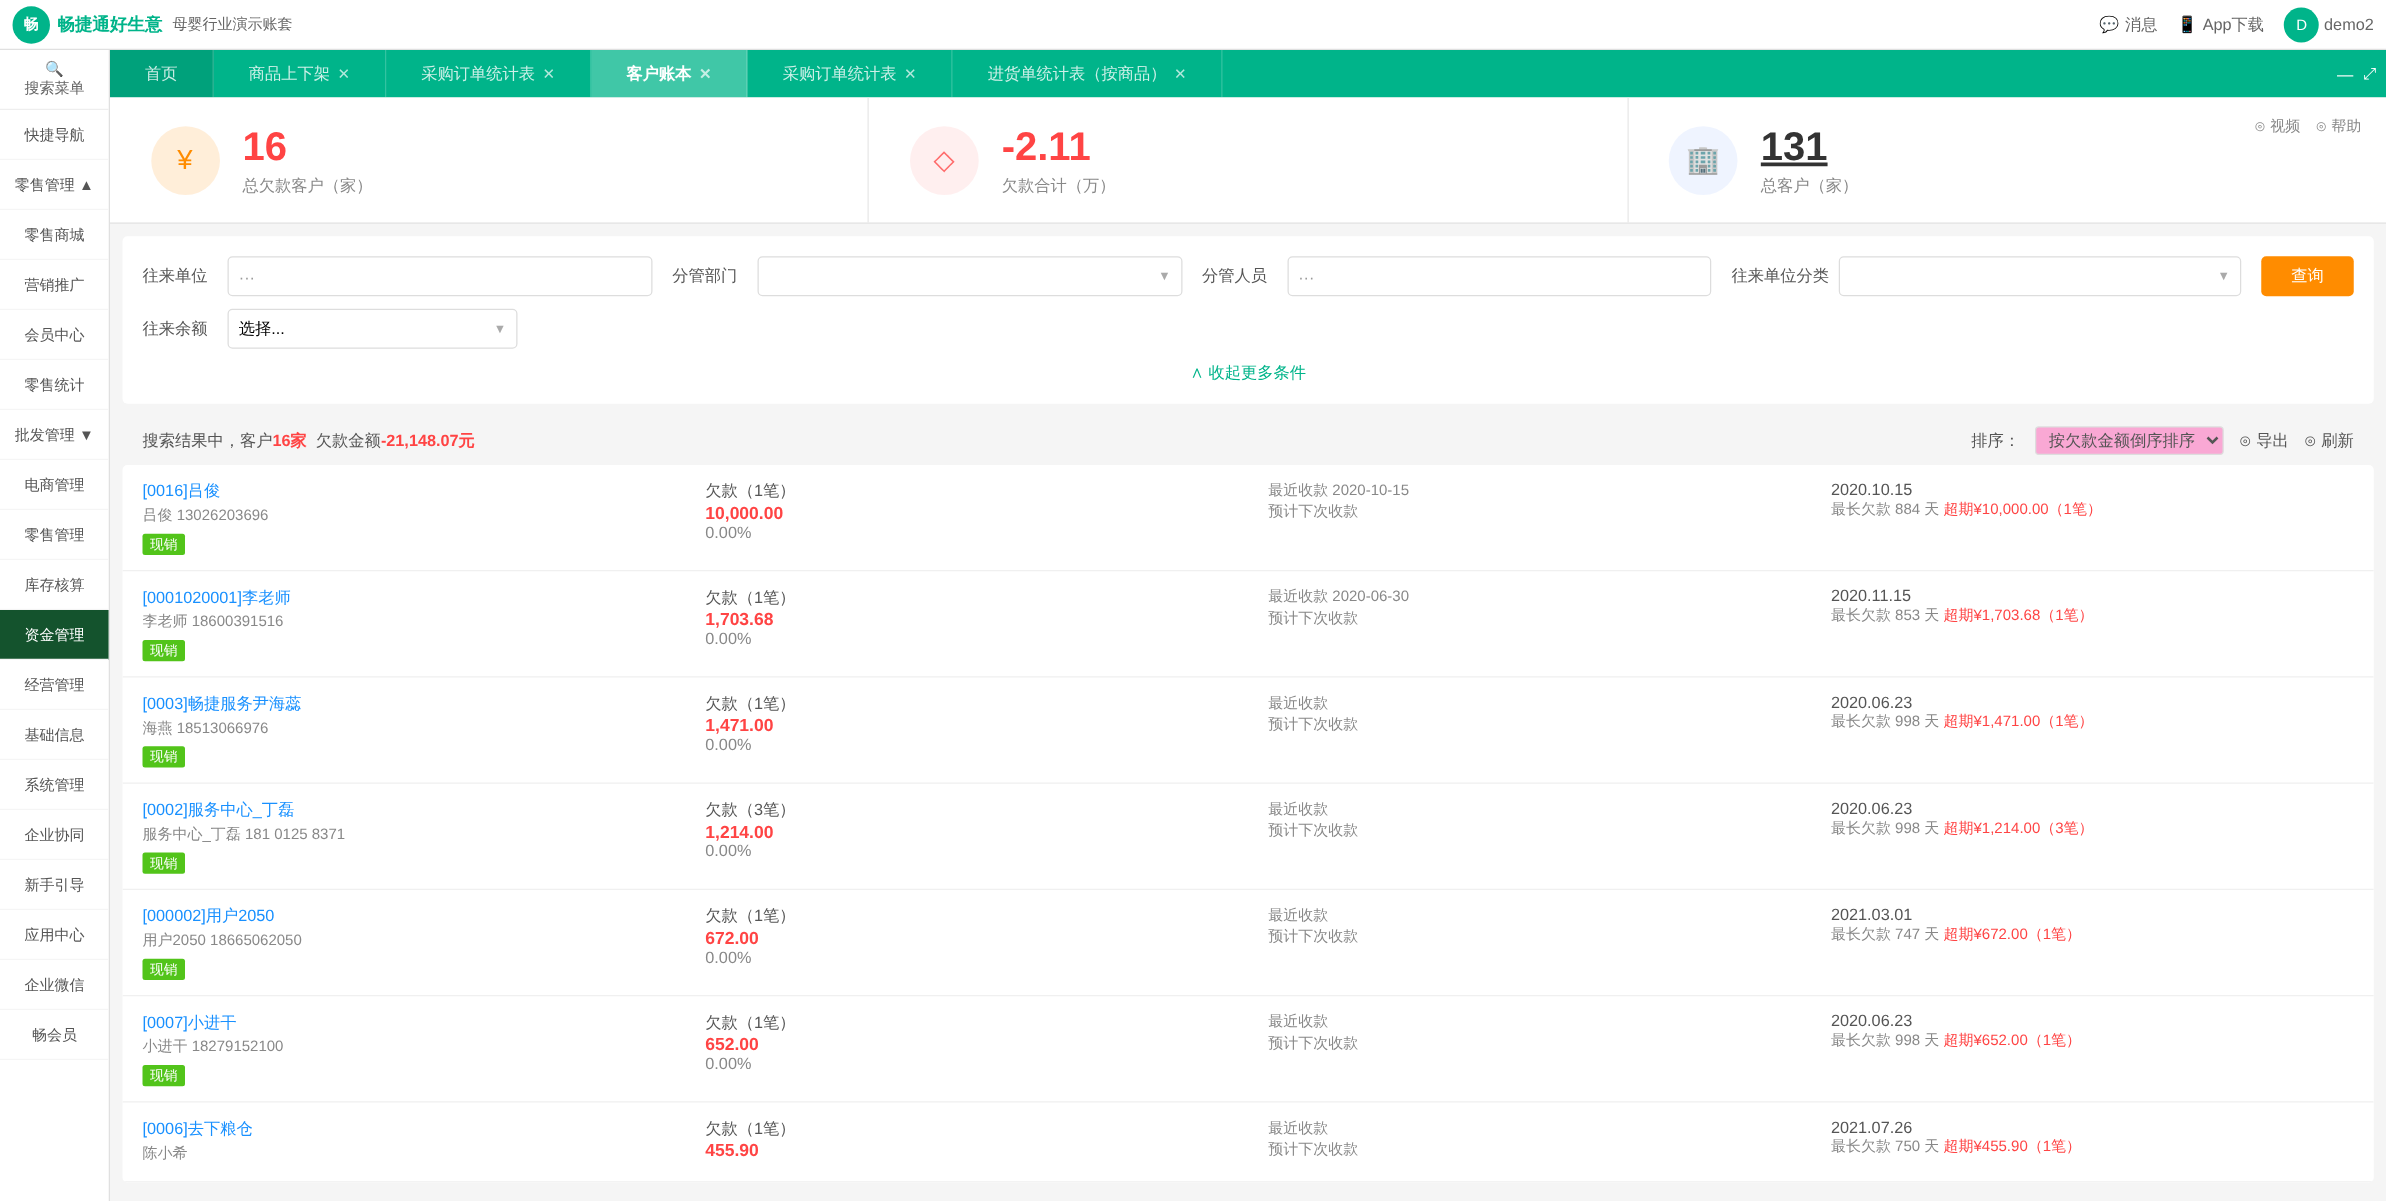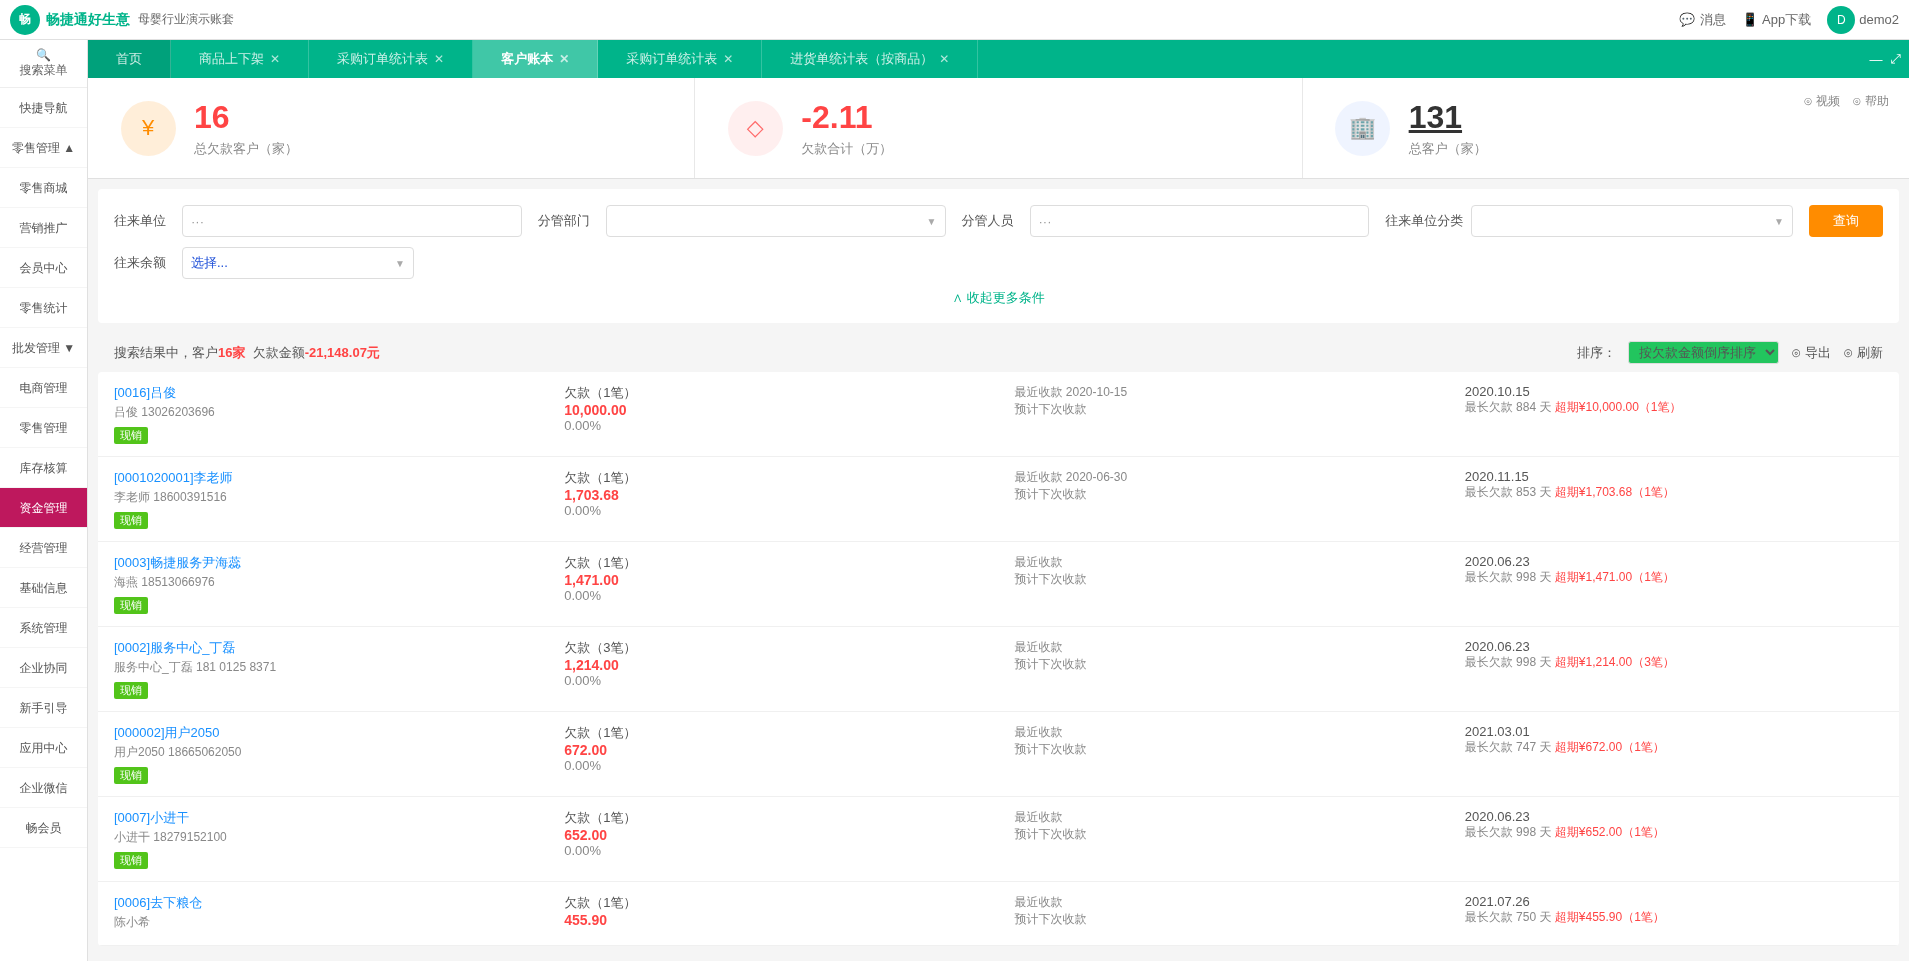--- a/index.html
+++ b/index.html
@@ -15,21 +15,21 @@
     .top-bar-right { display: flex; align-items: center; gap: 16px; color: #666; font-size: 13px; }
     .top-bar-right span { display: flex; align-items: center; gap: 4px; cursor: pointer; }
     .avatar { width: 28px; height: 28px; border-radius: 50%; background: #00b48a; display: flex; align-items: center; justify-content: center; color: white; font-size: 12px; }
 
     .main-layout { display: flex; flex: 1; overflow: hidden; }
 
     
     .sidebar { width: 88px; background: #fff; border-right: 1px solid #e0e0e0; display: flex; flex-direction: column; overflow-y: auto; }
     .sidebar-search { padding: 8px; text-align: center; color: #666; font-size: 12px; border-bottom: 1px solid #eee; cursor: pointer; }
     .sidebar-item { padding: 10px 4px; text-align: center; color: #555; font-size: 12px; cursor: pointer; border-bottom: 1px solid #f5f5f5; }
-    .sidebar-item.active { background: #be185d; color: white; }
+    .sidebar-item.active { background: #14532d; color: white; }
     .sidebar-item .item-label { margin-top: 2px; }
 
     
     .tab-bar { background: #00b48a; display: flex; align-items: center; min-height: 38px; overflow: hidden; }
     .tab { display: flex; align-items: center; padding: 0 28px; height: 38px; color: rgba(255,255,255,0.8); font-size: 13px; cursor: pointer; border-right: 1px solid rgba(255,255,255,0.2); white-space: nowrap; gap: 4px; }
     .tab:first-child { background: rgba(0,0,0,0.1); }
     .tab.active { background: rgba(255,255,255,0.25); color: white; font-weight: bold; }
     .tab .close-btn { color: rgba(255,255,255,0.7); font-size: 12px; margin-left: 2px; }
     .tab-actions { margin-left: auto; display: flex; align-items: center; padding: 0 8px; gap: 8px; color: white; }
 
@@ -60,21 +60,21 @@
     .filter-input { flex: 1; height: 32px; border: 1px solid #ddd; border-radius: 4px; padding: 0 8px; font-size: 13px; display: flex; align-items: center; justify-content: space-between; color: #999; }
     .filter-select { flex: 1; height: 32px; border: 1px solid #ddd; border-radius: 4px; padding: 0 8px; font-size: 13px; display: flex; align-items: center; justify-content: space-between; color: #999; }
     .query-btn { background: #ff8c00; color: white; border: none; padding: 0 24px; height: 32px; border-radius: 4px; cursor: pointer; font-size: 13px; white-space: nowrap; }
     .collapse-row { text-align: center; color: #00b48a; cursor: pointer; font-size: 13px; margin-top: 4px; }
 
     
     .result-bar { margin: 0 10px; background: #f5f5f5; padding: 8px 16px; display: flex; align-items: center; justify-content: space-between; }
     .result-info { color: #555; font-size: 13px; }
     .result-info span { color: #ff4444; font-weight: bold; }
     .result-actions { display: flex; align-items: center; gap: 12px; color: #555; font-size: 13px; }
-    .sort-select { color: #555; font-size: 13px; border: 1px solid #ddd; background: #22c55e; padding: 2px 6px; border-radius: 3px; }
+    .sort-select { color: #555; font-size: 13px; border: 1px solid #ddd; background: #f9a8d4; padding: 2px 6px; border-radius: 3px; }
 
     
     .data-table { margin: 0 10px 10px; background: #fff; border-radius: 4px; overflow: hidden; }
     .table-header { display: grid; grid-template-columns: 2fr 2fr 2fr 2fr; background: #f7f7f7; border-bottom: 1px solid #e0e0e0; }
     .th { padding: 12px 16px; color: #555; font-weight: bold; font-size: 13px; }
     .table-row { display: grid; grid-template-columns: 2fr 2fr 2fr 2fr; border-bottom: 1px solid #f0f0f0; }
     .td { padding: 12px 16px; font-size: 13px; }
     .customer-name { color: #1890ff; cursor: pointer; font-size: 13px; }
     .customer-sub { color: #888; font-size: 12px; margin: 2px 0; }
     .tag-green { display: inline-block; background: #52c41a; color: white; font-size: 11px; padding: 1px 6px; border-radius: 2px; margin-top: 4px; }
@@ -278,21 +278,21 @@
               <div class="filter-select arrow-down">
                 <span></span>
               </div>
             </div>
             <button class="query-btn">查询</button>
           </div>
           <div class="filter-row">
             <div class="filter-item" style="max-width: 300px;">
               <span class="filter-label">往来余额</span>
               <div class="filter-select arrow-down">
-                <span style="color:#1d4ed8">选择...</span>
+                <span style="color:#000000">选择...</span>
               </div>
             </div>
           </div>
           <div class="collapse-row">
             <span>∧ 收起更多条件</span>
           </div>
         </div>
 
         <div class="result-bar">
           <div class="result-info">

